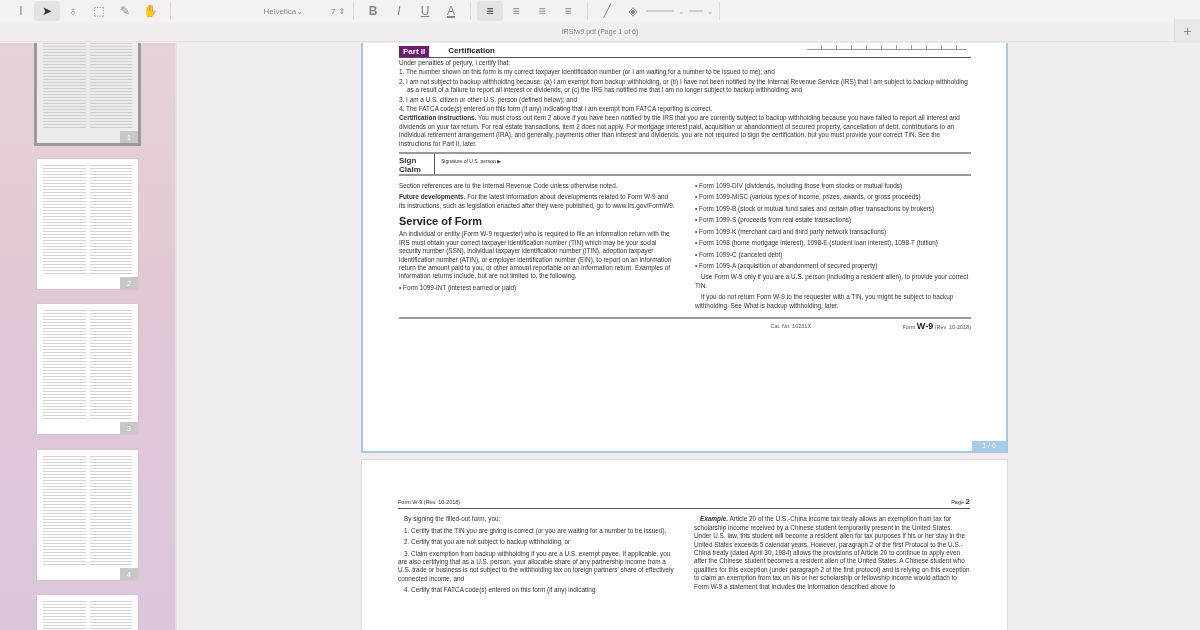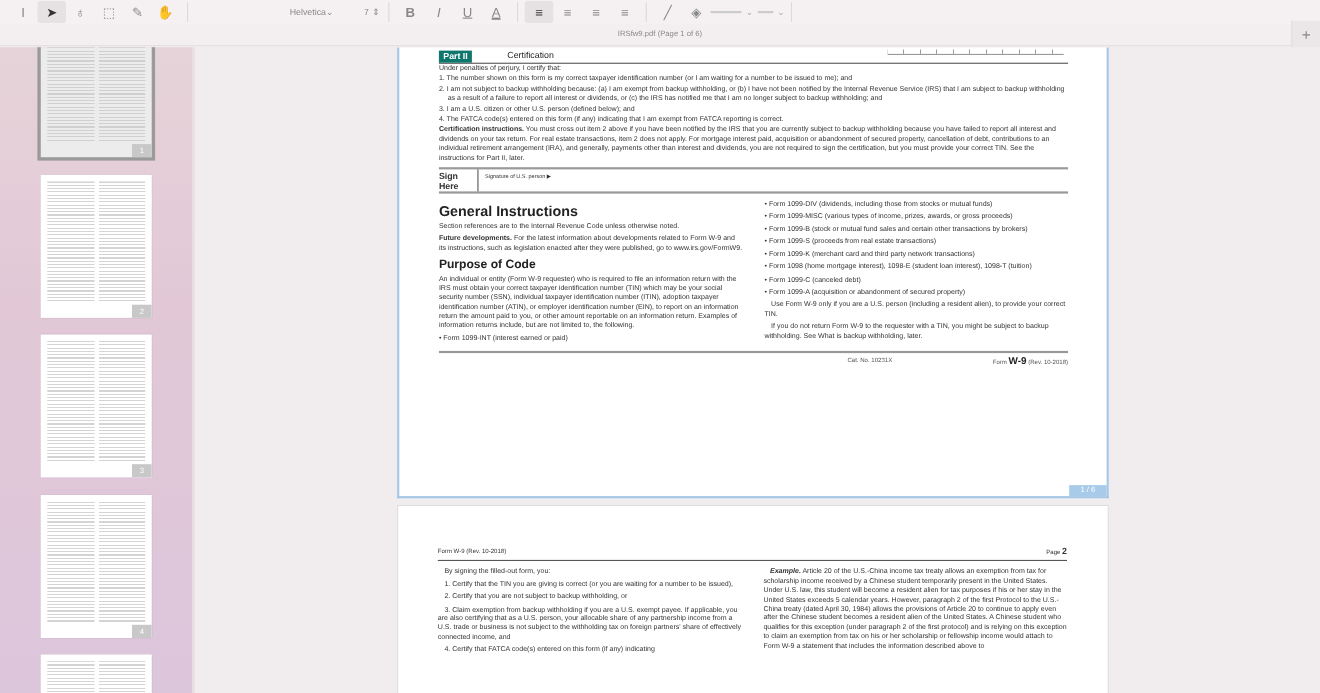--- a/index.html
+++ b/index.html
@@ -31,22 +31,22 @@
 
   
   .main { position: absolute; left: 179px; top: 43px; width: 1021px; height: 587px; background: #f1ecee; overflow: hidden; }
   .page { position: absolute; left: 182px; width: 647px; background: #fff; }
   .page1 { top: 0; height: 410px; border: 2px solid #a6c8e6; border-top: none; }
   .page2 { top: 416px; height: 180px; border: 1px solid #ddd; }
   .page-badge { position: absolute; right: 0; bottom: 0; width: 34px; height: 10px; background: #a9cbea; color: #fff; font-size: 7px; text-align: center; line-height: 10px; }
 
   .pc { position: absolute; left: 36px; width: 572px; font-size: 6.4px; line-height: 8.4px; color: #333; }
   .part-head { display: flex; align-items: center; border-bottom: 1px solid #555; height: 13px; }
-  .part-label { background: #0f766e; color: #fff; font-weight: bold; font-size: 8px; padding: 0 4px; height: 11px; line-height: 11px; }
-  .part-title { font-weight: normal; font-size: 8px; margin-left: 32px; color: #222; }
+  .part-label { background: #701a75; color: #fff; font-weight: bold; font-size: 8px; padding: 0 4px; height: 11px; line-height: 11px; }
+  .part-title { font-weight: bold; font-size: 8px; margin-left: 19px; color: #222; }
   .ticks { position: absolute; right: 4px; top: 0; width: 160px; height: 5px; border-bottom: 1px solid #999; background: repeating-linear-gradient(90deg, transparent 0, transparent 14px, #999 14px, #999 15px); }
   .cert p { margin: 1px 0; }
   .cert .item { padding-left: 8px; text-indent: -8px; }
   .sign-row { display: flex; border-top: 2px solid #999; border-bottom: 2px solid #999; height: 24px; align-items: stretch; margin-top: 4px; }
   .sign-here { width: 36px; border-right: 1px solid #555; font-size: 8px; line-height: 9px; padding-top: 2px; font-weight: bold; color: #333; }
   .sign-sub { font-size: 5px; line-height: 6px; padding: 4px 0 0 6px; width: 270px; }
   .date-area { flex: 1; display: flex; align-items: center; justify-content: flex-end; padding-right: 34px; }
   .date-label { font-size: 5px; font-weight: bold; margin-right: 4px; }
   .date-input { width: 134px; height: 17px; border: 1px solid #b8d3ec; font-size: 10px; color: #333; padding-left: 3px; font-family: "Liberation Sans", sans-serif; background: #fff; }
 
@@ -159,29 +159,28 @@
       </div>
       <div class="cert">
         <p>Under penalties of perjury, I certify that:</p>
         <p class="item">1. The number shown on this form is my correct taxpayer identification number (or I am waiting for a number to be issued to me); and</p>
         <p class="item">2. I am not subject to backup withholding because: (a) I am exempt from backup withholding, or (b) I have not been notified by the Internal Revenue Service (IRS) that I am subject to backup withholding as a result of a failure to report all interest or dividends, or (c) the IRS has notified me that I am no longer subject to backup withholding; and</p>
         <p class="item">3. I am a U.S. citizen or other U.S. person (defined below); and</p>
         <p class="item">4. The FATCA code(s) entered on this form (if any) indicating that I am exempt from FATCA reporting is correct.</p>
         <p><b>Certification instructions.</b><span> You must cross out item 2 above if you have been notified by the IRS that you are currently subject to backup withholding because you have failed to report all interest and dividends on your tax return. For real estate transactions, item 2 does not apply. For mortgage interest paid, acquisition or abandonment of secured property, cancellation of debt, contributions to an individual retirement arrangement (IRA), and generally, payments other than interest and dividends, you are not required to sign the certification, but you must provide your correct TIN. See the instructions for Part II, later.</span></p>
       </div>
       <div class="sign-row">
-        <div class="sign-here">Sign Here</div>
+        <div class="sign-here">Sign Claim</div>
         <div class="sign-sub">Signature of U.S. person ▶</div>
       </div>
       <div class="cols">
         <div class="col-l">
-          <div class="h-big">General Instructions</div>
           <p>Section references are to the Internal Revenue Code unless otherwise noted.</p>
           <p><b>Future developments.</b><span> For the latest information about developments related to Form W-9 and its instructions, such as legislation enacted after they were published, go to www.irs.gov/FormW9.</span></p>
-          <div class="h-mid">Purpose of Code</div>
+          <div class="h-mid">Service of Form</div>
           <p>An individual or entity (Form W-9 requester) who is required to file an information return with the IRS must obtain your correct taxpayer identification number (TIN) which may be your social security number (SSN), individual taxpayer identification number (ITIN), adoption taxpayer identification number (ATIN), or employer identification number (EIN), to report on an information return the amount paid to you, or other amount reportable on an information return. Examples of information returns include, but are not limited to, the following.</p>
           <p>• Form 1099-INT (interest earned or paid)</p>
         </div>
         <div class="col-r">
           <p>• Form 1099-DIV (dividends, including those from stocks or mutual funds)</p>
           <p>• Form 1099-MISC (various types of income, prizes, awards, or gross proceeds)</p>
           <p>• Form 1099-B (stock or mutual fund sales and certain other transactions by brokers)</p>
           <p>• Form 1099-S (proceeds from real estate transactions)</p>
           <p>• Form 1099-K (merchant card and third party network transactions)</p>
           <p>• Form 1098 (home mortgage interest), 1098-E (student loan interest), 1098-T (tuition)</p>

